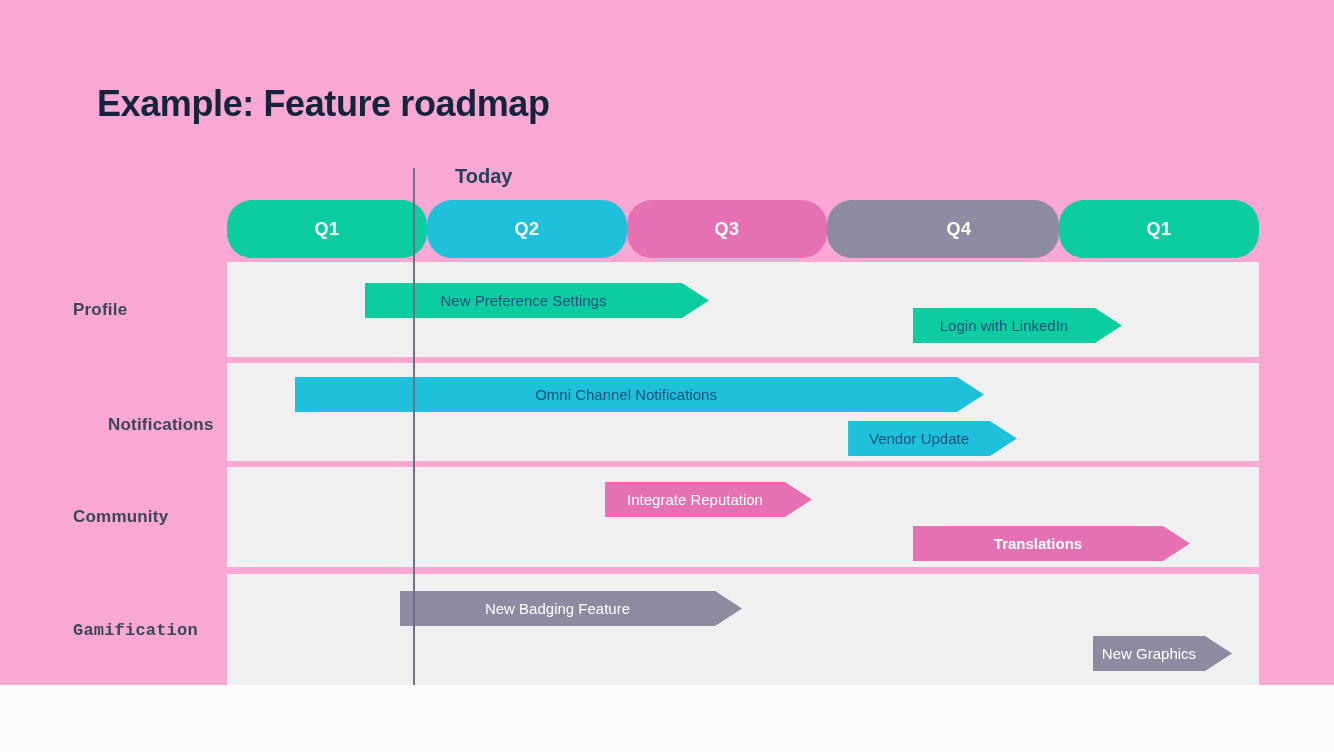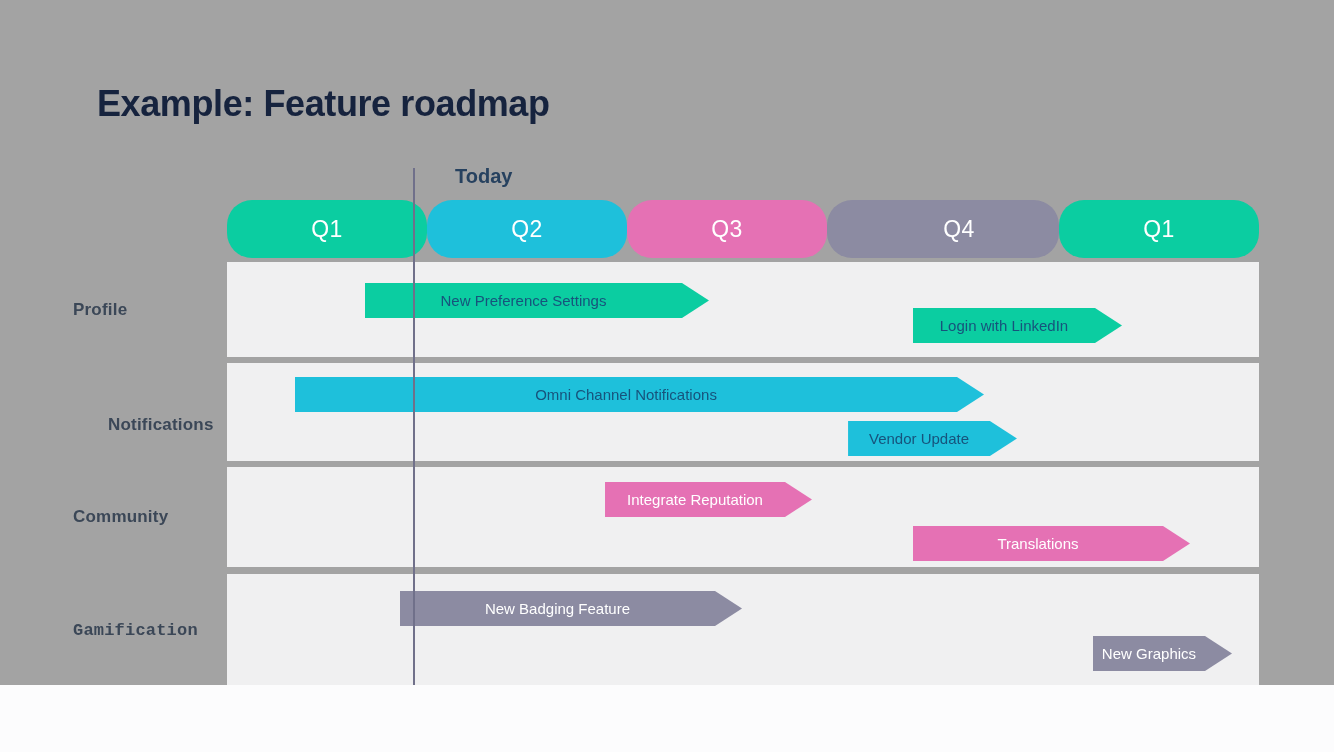--- a/index.html
+++ b/index.html
@@ -6,21 +6,21 @@
     margin: 0;
     padding: 0;
     background: #fcfcfd;
     font-family: "Liberation Sans", sans-serif;
     -webkit-font-smoothing: antialiased;
   }
   .canvas {
     position: relative;
     width: 1334px;
     height: 685px;
-    background: #a3a3a3;
+    background: #f9a8d4;
     overflow: hidden;
   }
   .title {
     position: absolute;
     left: 97px;
     top: 83px;
     margin: 0;
     font-size: 36px;
     font-weight: 800;
     letter-spacing: -0.4px;
@@ -45,22 +45,22 @@
     position: absolute;
     display: flex;
     z-index: 2;
   }
   .q-cell {
     flex: 1 1 0;
     display: flex;
     align-items: center;
     justify-content: center;
     color: #ffffff;
-    font-size: 23px;
-    font-weight: 400;
+    font-size: 18px;
+    font-weight: 700;
     letter-spacing: 0.5px;
     border-radius: 25px;
   }
   .row-band {
     position: absolute;
     left: 227px;
     width: 1032px;
     background: #f0f0f1;
     z-index: 1;
   }
@@ -107,19 +107,19 @@
       <div class="row-label" style="top: 262px; height: 95px;">Profile</div>
       <div class="bar" style="left: 364.978px; width: 344.03px; top: 283px; height: 35px; background: rgb(11, 205, 161); color: rgb(23, 83, 124); padding-right: 27px;">New Preference Settings</div>
       <div class="bar" style="left: 912.97px; width: 209.045px; top: 308px; height: 35px; background: rgb(11, 205, 161); color: rgb(23, 83, 124); padding-right: 27px;">Login with LinkedIn</div>
       <div class="row-band" style="top: 363px; height: 98px;"></div>
       <div class="row-label" style="top: 376px; height: 98px; margin-left: 35px;">Notifications</div>
       <div class="bar" style="left: 295.009px; width: 689.028px; top: 377px; height: 35px; background: rgb(30, 192, 219); color: rgb(23, 83, 124); padding-right: 27px;">Omni Channel Notifications</div>
       <div class="bar" style="left: 848.058px; width: 168.9px; top: 421px; height: 35px; background: rgb(30, 192, 219); color: rgb(23, 83, 124); padding-right: 27px;">Vendor Update</div>
       <div class="row-band" style="top: 467px; height: 100px;"></div>
       <div class="row-label" style="top: 467px; height: 100px;">Community</div>
       <div class="bar" style="left: 605.022px; width: 206.981px; top: 482px; height: 35px; background: rgb(229, 113, 180); color: rgb(255, 255, 255); padding-right: 27px;">Integrate Reputation</div>
-      <div class="bar" style="left: 912.97px; width: 277.054px; top: 526px; height: 35px; background: rgb(229, 113, 180); color: rgb(255, 255, 255); padding-right: 27px;">Translations</div>
+      <div class="bar" style="left: 912.97px; width: 277.054px; top: 526px; height: 35px; background: rgb(229, 113, 180); color: rgb(255, 255, 255); padding-right: 27px; font-weight: bold;">Translations</div>
       <div class="row-band" style="top: 574px; height: 113px;"></div>
       <div class="row-label" style="top: 574px; height: 113px; font-family: Liberation Mono, monospace;">Gamification</div>
       <div class="bar" style="left: 399.963px; width: 342.07px; top: 591px; height: 35px; background: rgb(140, 139, 162); color: rgb(255, 255, 255); padding-right: 27px;">New Badging Feature</div>
       <div class="bar" style="left: 1092.95px; width: 139.075px; top: 636px; height: 35px; background: rgb(140, 139, 162); color: rgb(255, 255, 255); padding-right: 27px;">New Graphics</div>
     </div>
 </div>
 
 </body></html>

